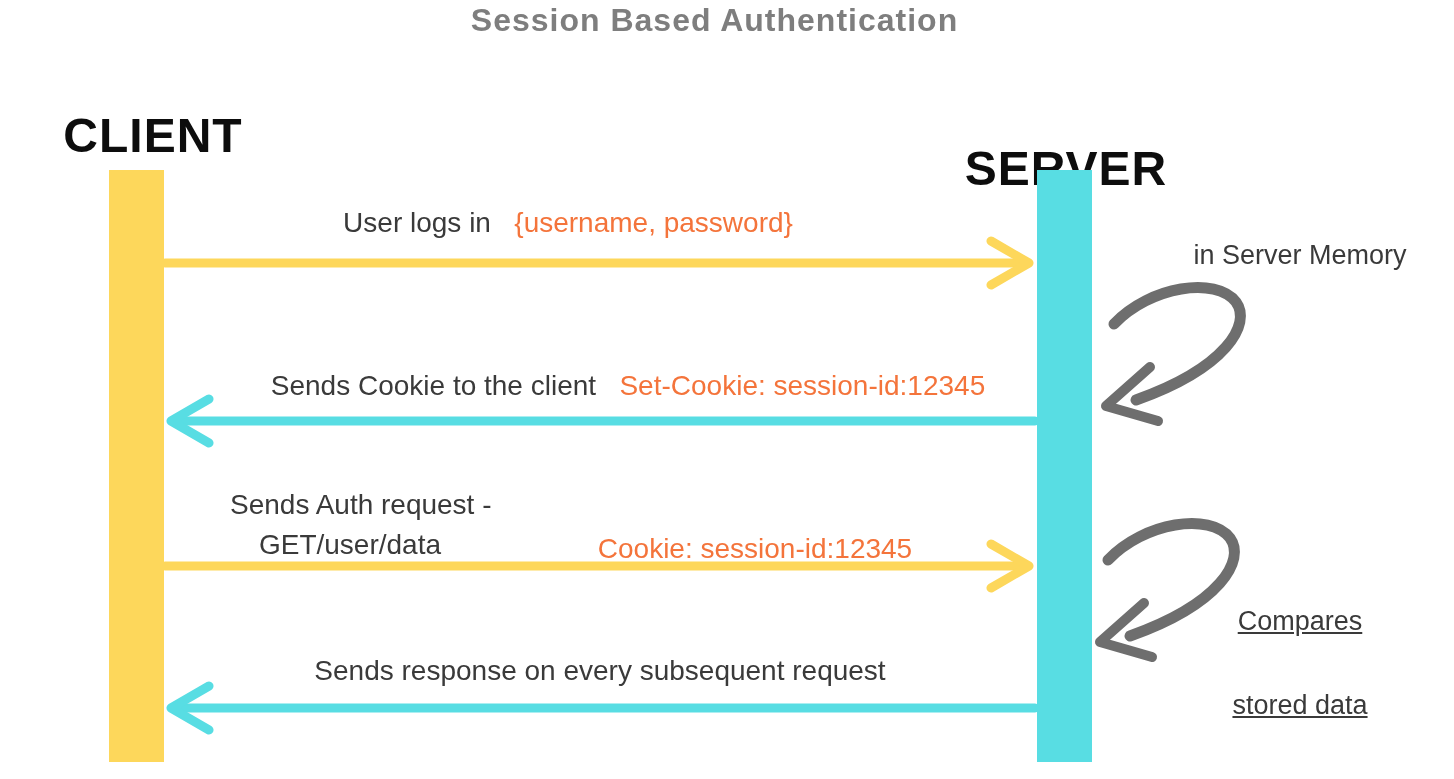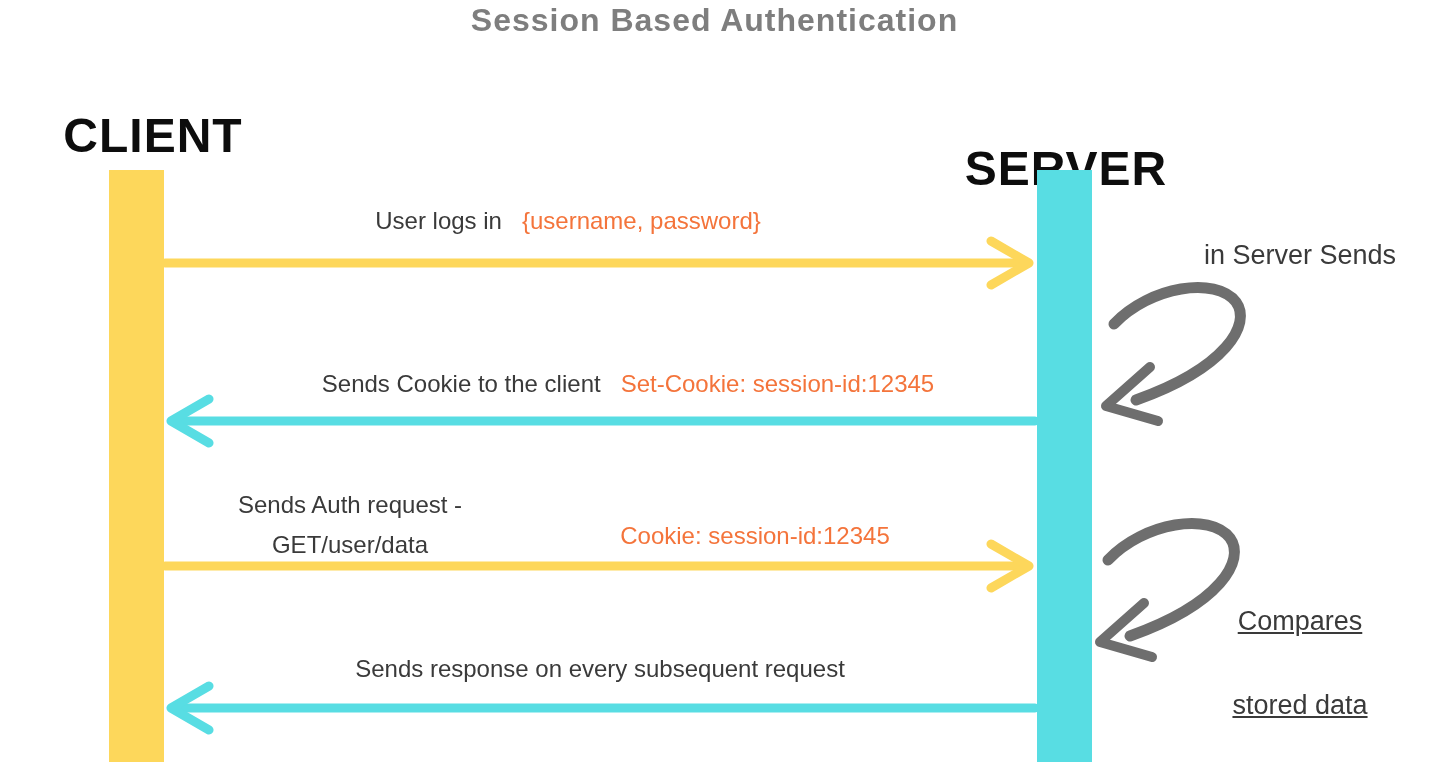--- a/index.html
+++ b/index.html
@@ -46,21 +46,21 @@
   .lifeline.client { left: 109px; background: #fdd75b; }
   .lifeline.server { left: 1037px; background: #58dde3; }
 
   .msg-arrow { position: absolute; left: 163px; width: 874px; height: 56px; }
   .msg-arrow svg { display: block; }
   .stroke-yellow { stroke: #fdd75b; }
   .stroke-cyan   { stroke: #58dde3; }
 
   .msg-label {
     position: absolute;
-    font-size: 24px;
+    font-size: 28px;
     color: #3a3a3a;
     text-align: center;
     white-space: nowrap;
   }
   .code { color: #f4743b; }
 
   .note {
     position: absolute;
     font-size: 27px;
     line-height: 42px;
@@ -109,21 +109,21 @@
     <svg width="874" height="56" viewBox="0 0 874 56" aria-hidden="true">
       <line class="stroke-cyan" x1="872" y1="28" x2="14" y2="28" stroke-width="9" stroke-linecap="round"></line>
       <polyline class="stroke-cyan" points="46,6 8,28 46,50" fill="none" stroke-width="9" stroke-linecap="round" stroke-linejoin="round"></polyline>
     </svg>
   </div>
 
   <div class="msg-label" style="left:230px; top:485px; width:240px; line-height:40px;">
     <span>Sends Auth request -</span><br>
     <span>GET/user/data</span>
   </div>
-  <div class="msg-label" style="left:540px; top:522px; width:430px;">
+  <div class="msg-label" style="left:540px; top:533px; width:430px;">
     <span class="code">Cookie: session-id:12345</span>
   </div>
   <div class="msg-arrow" style="top:538px;">
     <svg width="874" height="56" viewBox="0 0 874 56" aria-hidden="true">
       <line class="stroke-yellow" x1="2" y1="28" x2="860" y2="28" stroke-width="9" stroke-linecap="round"></line>
       <polyline class="stroke-yellow" points="828,6 866,28 828,50" fill="none" stroke-width="9" stroke-linecap="round" stroke-linejoin="round"></polyline>
     </svg>
   </div>
 
   <div class="msg-label" style="left:163px; top:655px; width:874px;">
@@ -131,21 +131,21 @@
   </div>
   <div class="msg-arrow" style="top:680px;">
     <svg width="874" height="56" viewBox="0 0 874 56" aria-hidden="true">
       <line class="stroke-cyan" x1="872" y1="28" x2="14" y2="28" stroke-width="9" stroke-linecap="round"></line>
       <polyline class="stroke-cyan" points="46,6 8,28 46,50" fill="none" stroke-width="9" stroke-linecap="round" stroke-linejoin="round"></polyline>
     </svg>
   </div>
 
   <div class="note" style="left:1140px; top:192px; width:320px;">
     <br>
-    <span>in Server Sends</span>
+    <span>in Server Memory</span>
   </div>
   <div class="swoosh" style="left:1088px; top:272px;">
     <svg width="170" height="160" viewBox="0 0 170 160" aria-hidden="true">
       <path d="M 26 52 C 62 14 128 4 148 30 C 164 52 138 96 48 128" stroke-width="11"></path>
       <path d="M 62 95 L 18 134 L 70 149" stroke-width="10"></path>
     </svg>
   </div>
 
   <div class="note" style="left:1155px; top:600px; width:290px;text-decoration:underline;">
     <span>Compares</span><br>

